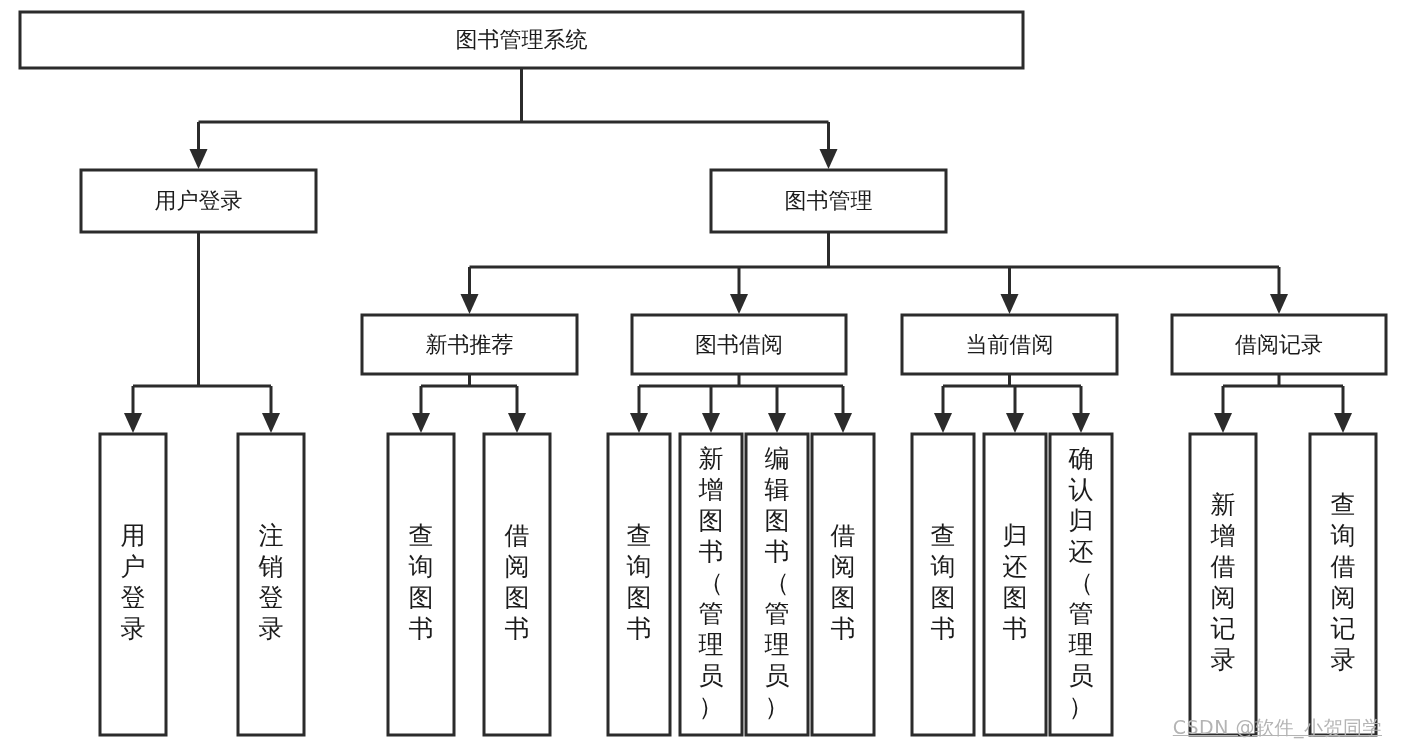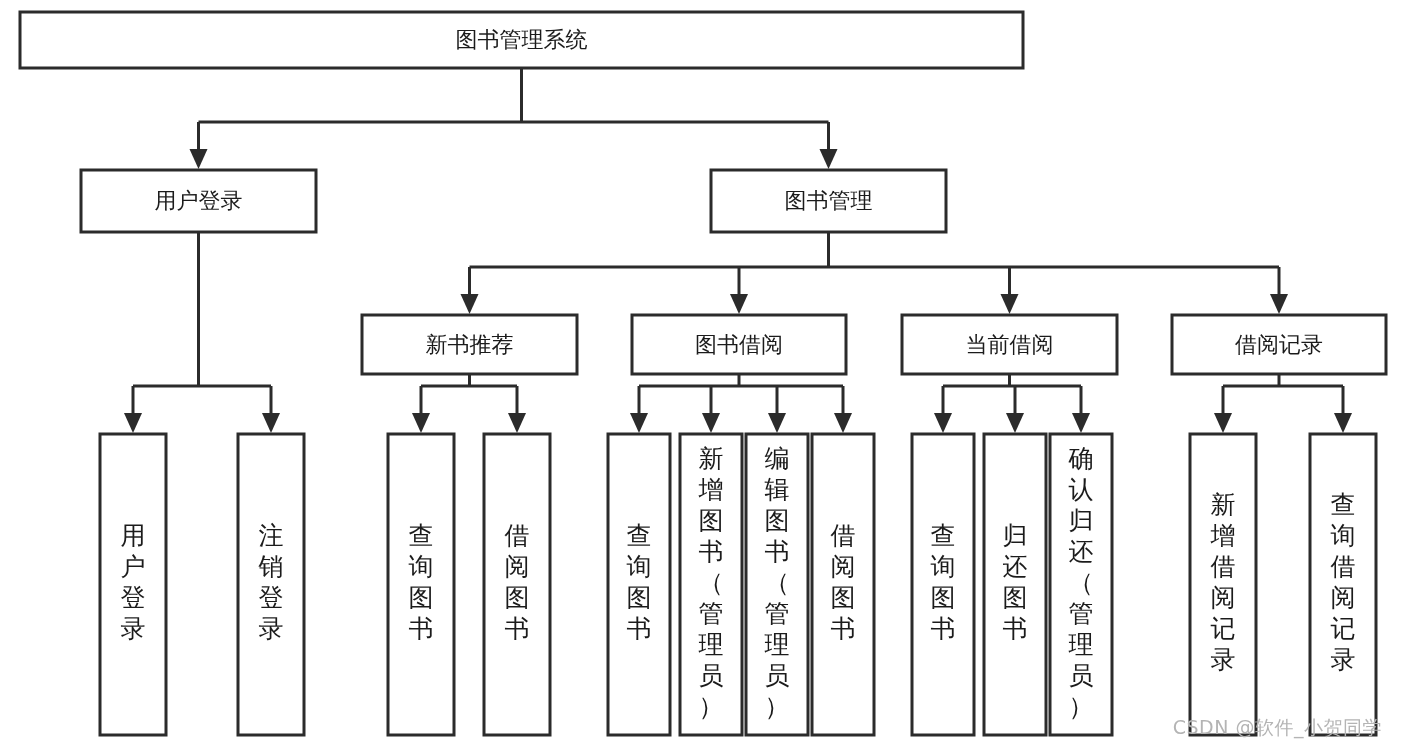--- a/index.html
+++ b/index.html
@@ -55,20 +55,21 @@
   }
   .watermark-text {
     position: absolute;
     right: 14px;
     bottom: 6px;
     font-family: "DejaVu Sans", "Liberation Sans", sans-serif;
     font-size: 19px;
     color: #b4b4b4;
     white-space: nowrap;
     letter-spacing: 0.5px;
+    text-decoration: underline;
   }
 </style>
 </head>
 <body>
 
 <div id="diagram-root">
 
   <svg class="diagram-canvas" viewBox="0 0 1405 747">
     <g id="connectors-layer">
         <path d="M 521.5 68 L 521.5 122" class="connector"></path>

